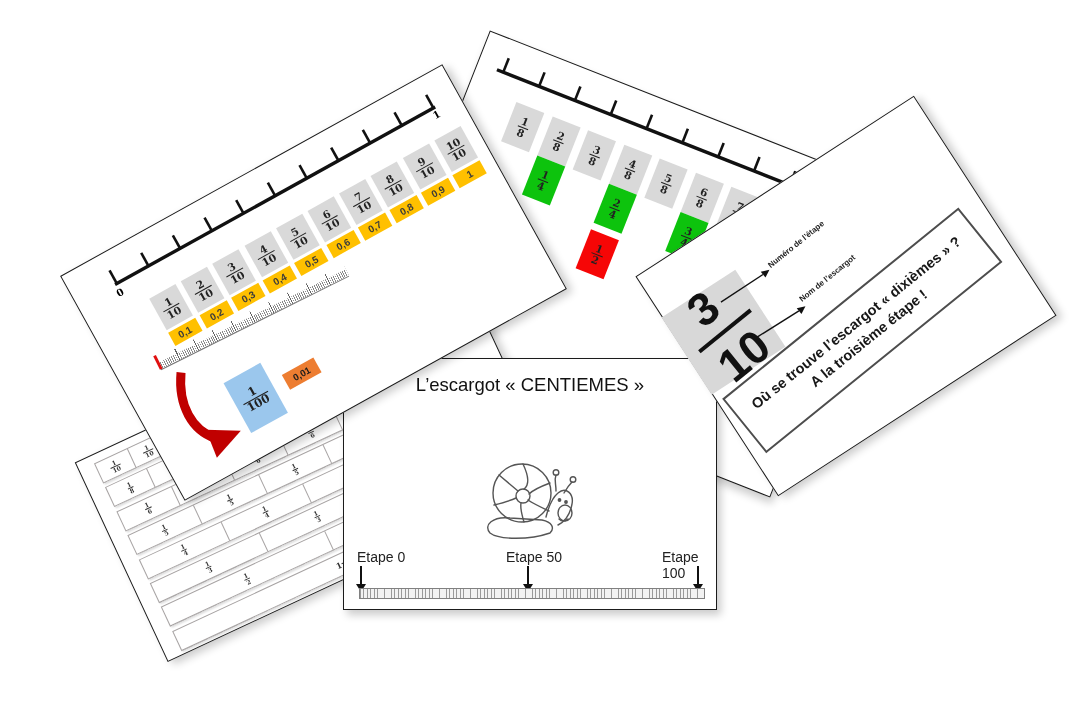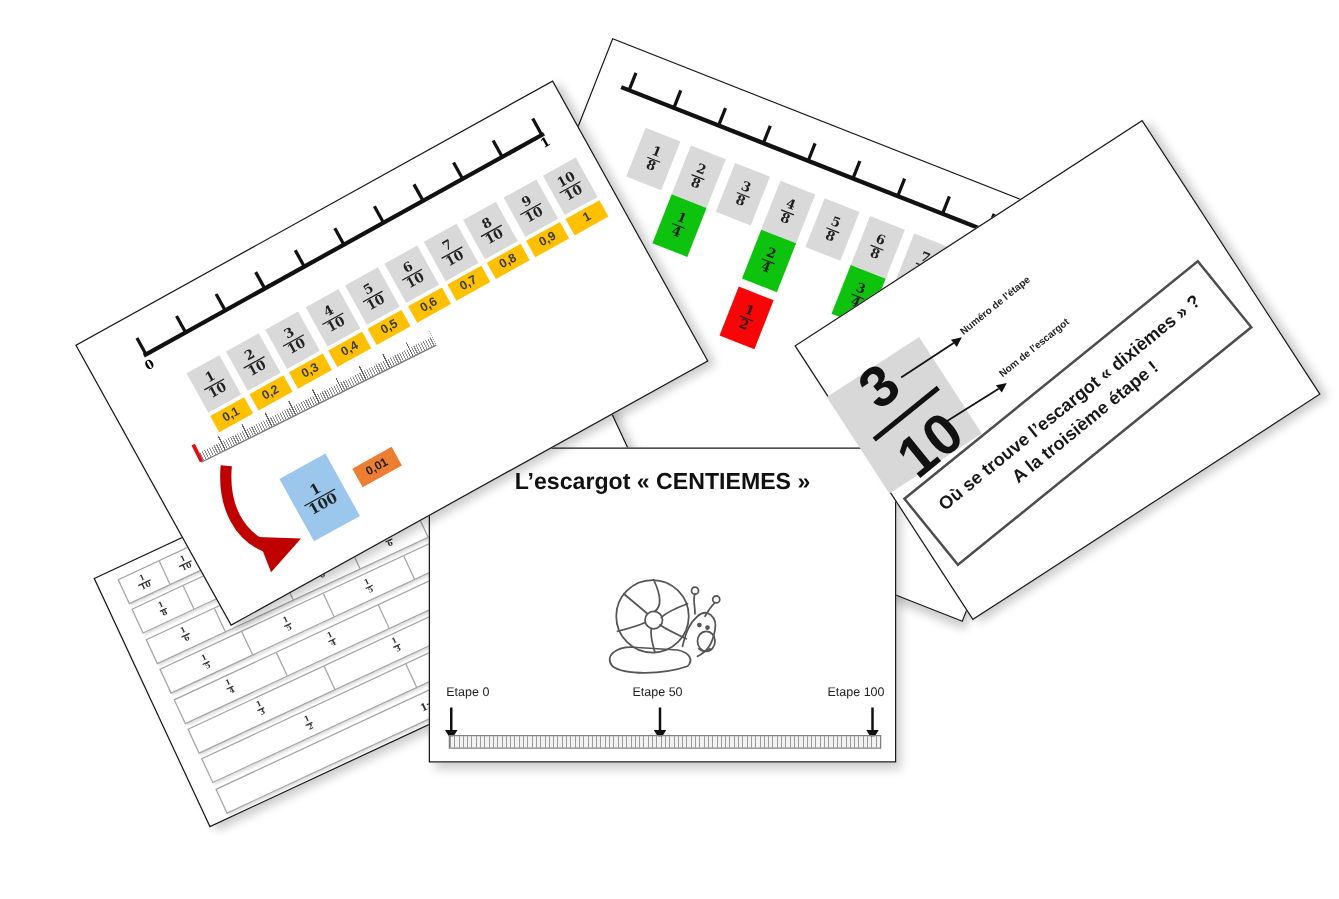--- a/index.html
+++ b/index.html
@@ -68,24 +68,24 @@
   #card-d .cell{flex:1;display:flex;align-items:center;justify-content:center;
                 border-right:1px solid rgba(60,50,50,0.45);}
   #card-d .cell:last-child{border-right:none;}
   #card-d .cell .sfrac{font-size:6px;line-height:1;color:#333;}
   #card-d .cell .sfrac .d{border-top:0.8px solid #333;padding:0 1px;}
   #card-d .cw{font-size:8px;font-weight:700;color:#333;font-family:"DejaVu Serif",serif;}
   #card-d .cw:empty{display:none;}
   
   #card-e{left:343px;top:358px;width:372px;height:250px;z-index:3;}
   #card-e .title{position:absolute;left:0;right:0;top:15px;text-align:center;font-size:18.5px;
-                 font-weight:700;color:#111;}
+                 font-weight:400;color:#111;}
   #card-e .subtitle{position:absolute;left:0;right:0;top:68px;text-align:center;font-size:17px;color:#1c1c1c;}
   #card-e .snail{position:absolute;left:138px;top:96px;}
-  #card-e .milestone{position:absolute;top:190px;font-size:10px;color:#222;}
+  #card-e .milestone{position:absolute;top:190px;font-size:14px;color:#222;}
   #card-e .m0{left:13px;}  #card-e .m50{left:162px;} #card-e .m100{left:318px;}
   #card-e .down-arrow{position:absolute;top:207px;width:14px;height:27px;}
   #card-e .down-arrow .stem{position:absolute;left:5.6px;top:0;width:2.6px;height:19px;background:#111;}
   #card-e .down-arrow .head{position:absolute;left:2px;top:18px;width:0;height:0;
       border-left:5px solid transparent;border-right:5px solid transparent;border-top:8px solid #111;}
   #card-e .da0{left:10px;} #card-e .da50{left:177px;} #card-e .da100{left:347px;}
   #card-e .ruler-strip{position:absolute;left:15px;top:229px;width:344px;height:9px;
       border:1px solid #808080;
       background:repeating-linear-gradient(90deg,#9a9a9a 0 0.8px,#f2f2f2 0.8px 3.44px);}
   svg{display:block;}

